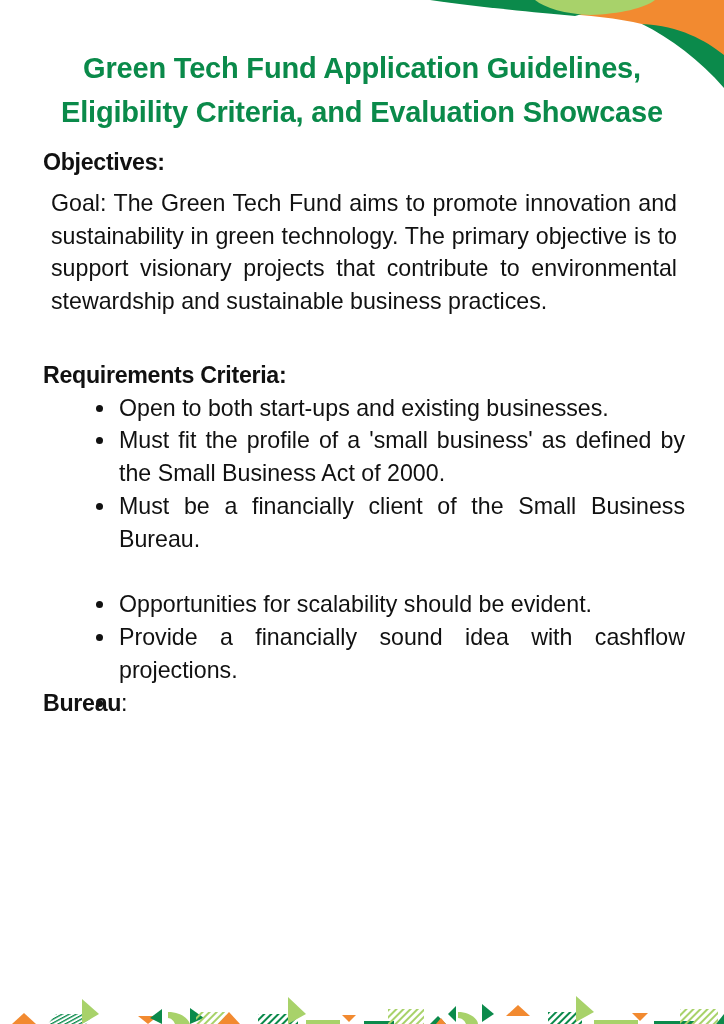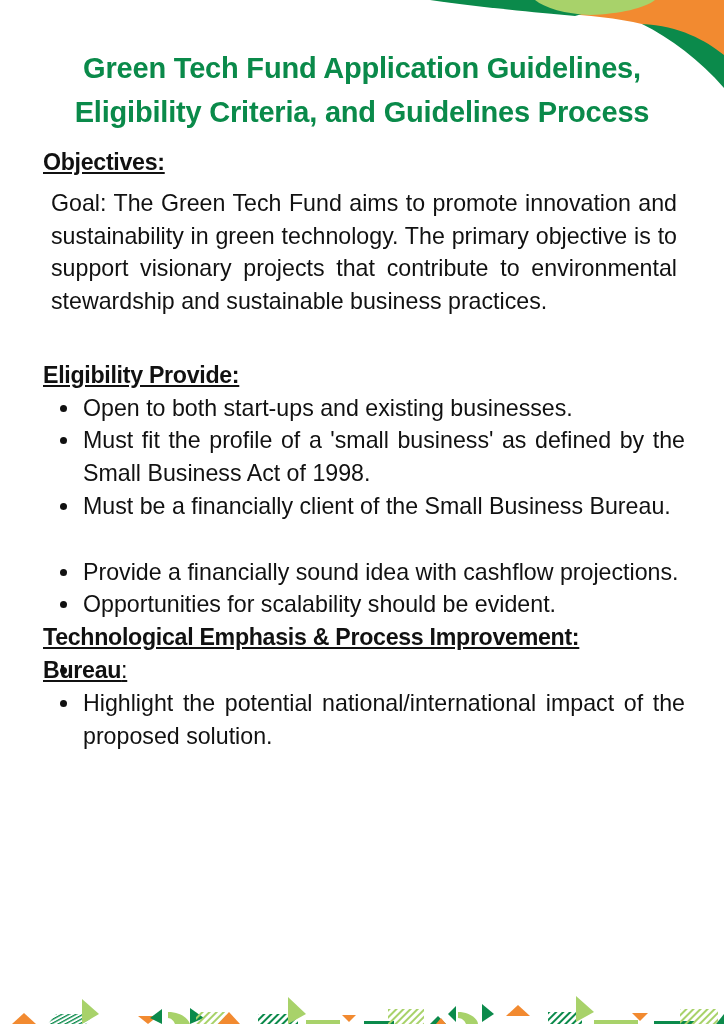--- a/index.html
+++ b/index.html
@@ -48,38 +48,38 @@
       top: 146px;
       left: 43px;
       width: 642px;
       font-size: 23.2px;
       line-height: 32.8px;
     }
     .h {
       font-weight: bold;
       margin: 0;
       letter-spacing: -0.3px;
-      text-decoration: underline;
     }
     .p {
       margin: 8px;
       text-align: justify;
     }
     .gap {
       height: 32.8px;
     }
     ul {
       margin: 0;
       padding: 0 0 0 40px;
       list-style: none;
     }
     li {
       position: relative;
       text-align: justify;
       text-align-last: left;
+      margin-left: 36px;
     }
     li .bullet {
       position: absolute;
       left: -23px;
       top: 13px;
       width: 7px;
       height: 7px;
       border-radius: 50%;
       background: #111111;
     }
@@ -96,53 +96,49 @@
 
   <path d="M430 0 L600 0 C600 6 590 12 575 16 C530 12 470 6 430 0 Z" fill="#0b8a4b"></path>
 
   <path d="M535 0 L655 0 C645 8 620 14 590 15 C565 14 545 8 535 0 Z" fill="#a8d26a"></path>
 
   <path d="M642 24 C680 26 705 40 724 55 L724 88 C700 60 670 38 642 24 Z" fill="#0b8a4b"></path>
 </svg>
 
 <div class="title">
   <div>Green Tech Fund Application Guidelines,</div>
-  <div>Eligibility Criteria, and Guidelines Process</div>
+  <div>Eligibility Criteria, and Evaluation Showcase</div>
 </div>
 
 <div class="content">
 
   <div class="h">Objectives:</div>
   <p class="p">Goal: The Green Tech Fund aims to promote innovation and sustainability in green technology. The primary objective is to support visionary projects that contribute to environmental stewardship and sustainable business practices.</p>
 
   <div class="gap"></div>
 
-  <div class="h">Eligibility Provide:</div>
+  <div class="h">Requirements Criteria:</div>
   <ul>
     <li><span class="bullet"></span><span>Open to both start-ups and existing businesses.</span></li>
-    <li><span class="bullet"></span><span>Must fit the profile of a 'small business' as defined by the Small Business Act of 1998.</span></li>
+    <li><span class="bullet"></span><span>Must fit the profile of a 'small business' as defined by the Small Business Act of 2000.</span></li>
     <li><span class="bullet"></span><span>Must be a financially client of the Small Business Bureau.</span></li>
   </ul>
 
   <div class="gap"></div>
 
   <ul>
+    <li><span class="bullet"></span><span>Opportunities for scalability should be evident.</span></li>
     <li><span class="bullet"></span><span>Provide a financially sound idea with cashflow projections.</span></li>
-    <li><span class="bullet"></span><span>Opportunities for scalability should be evident.</span></li>
   </ul>
 
-  <div class="h">Technological Emphasis &amp; Process Improvement:</div>
   <ul>
     <li><span class="bullet"></span></li>
   </ul>
 
   <div class="h"><span>Bureau</span><span class="impact-colon">:</span></div>
-  <ul>
-    <li><span class="bullet"></span><span>Highlight the potential national/international impact of the proposed solution.</span></li>
-  </ul>
 </div>
 
 <svg class="deco-bottom" viewBox="0 0 724 30" xmlns="http://www.w3.org/2000/svg">
   <defs>
     <pattern id="hatchDark" patternUnits="userSpaceOnUse" width="5" height="5" patternTransform="rotate(45)">
       <rect width="2" height="5" fill="#0b8a4b"></rect>
     </pattern>
     <pattern id="hatchLight" patternUnits="userSpaceOnUse" width="5" height="5" patternTransform="rotate(45)">
       <rect width="2" height="5" fill="#a8d26a"></rect>
     </pattern>

